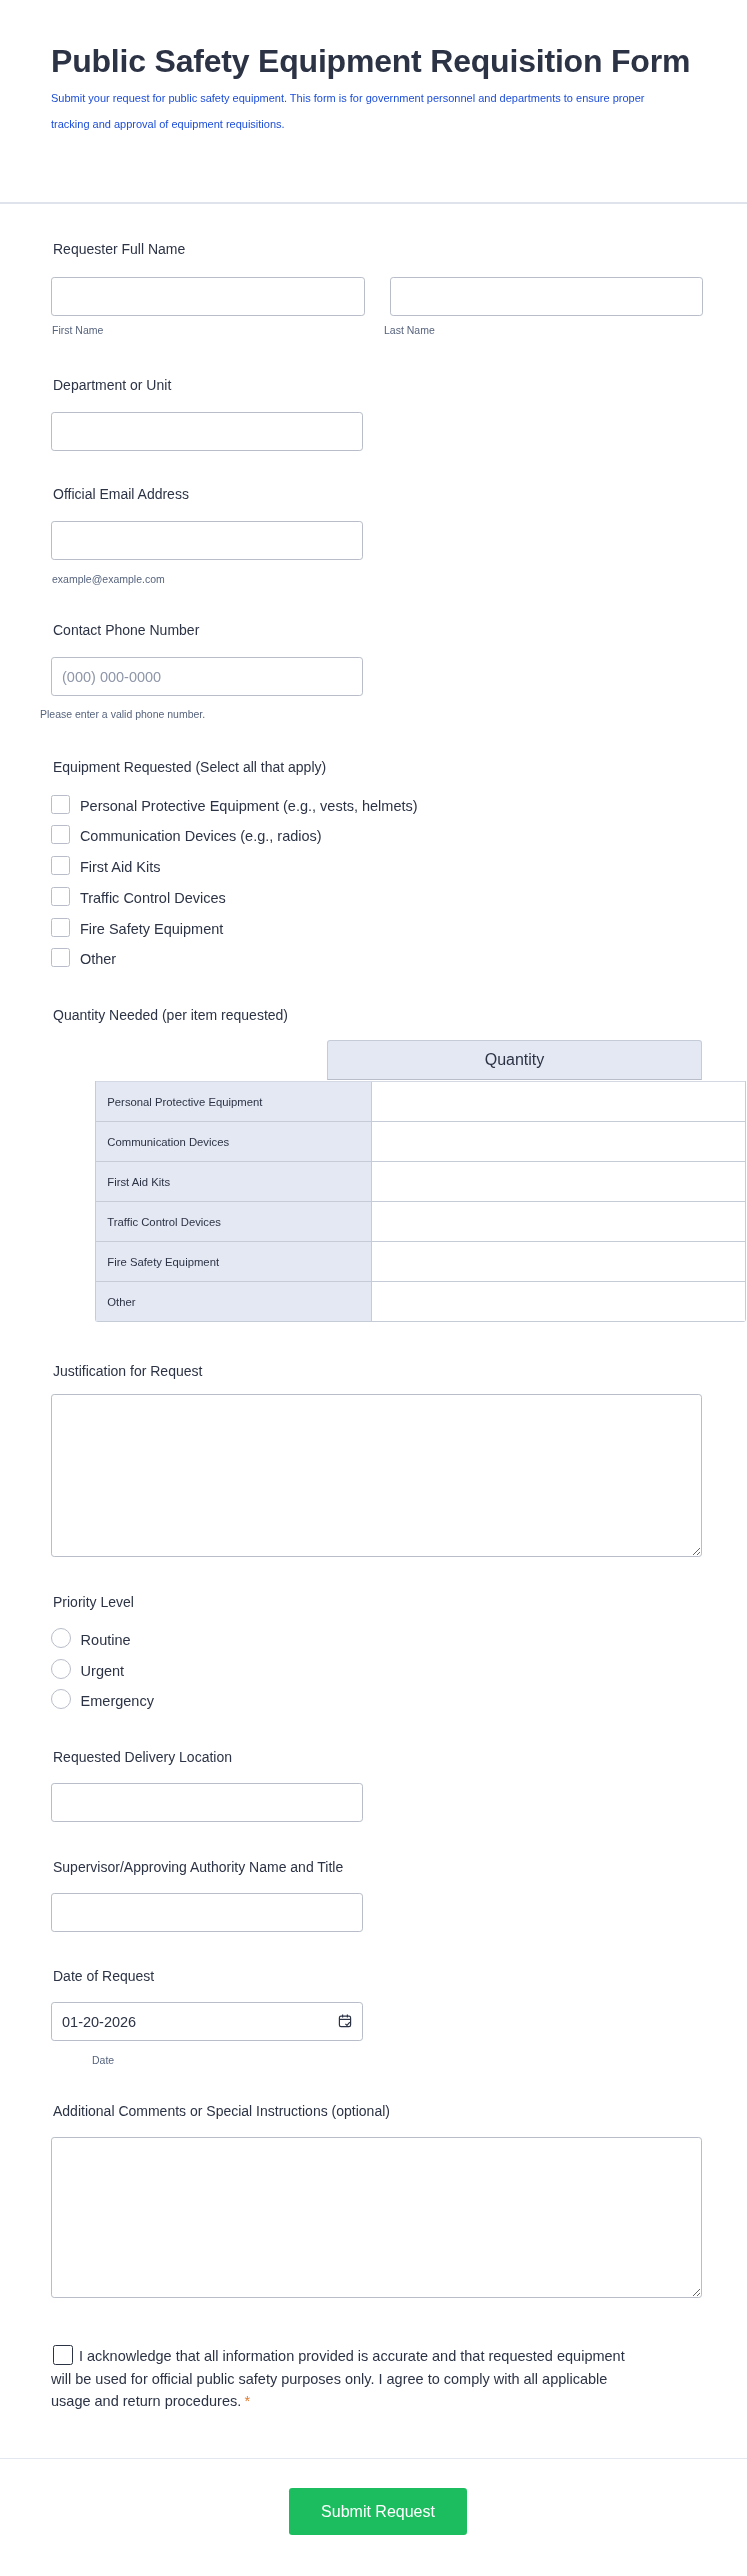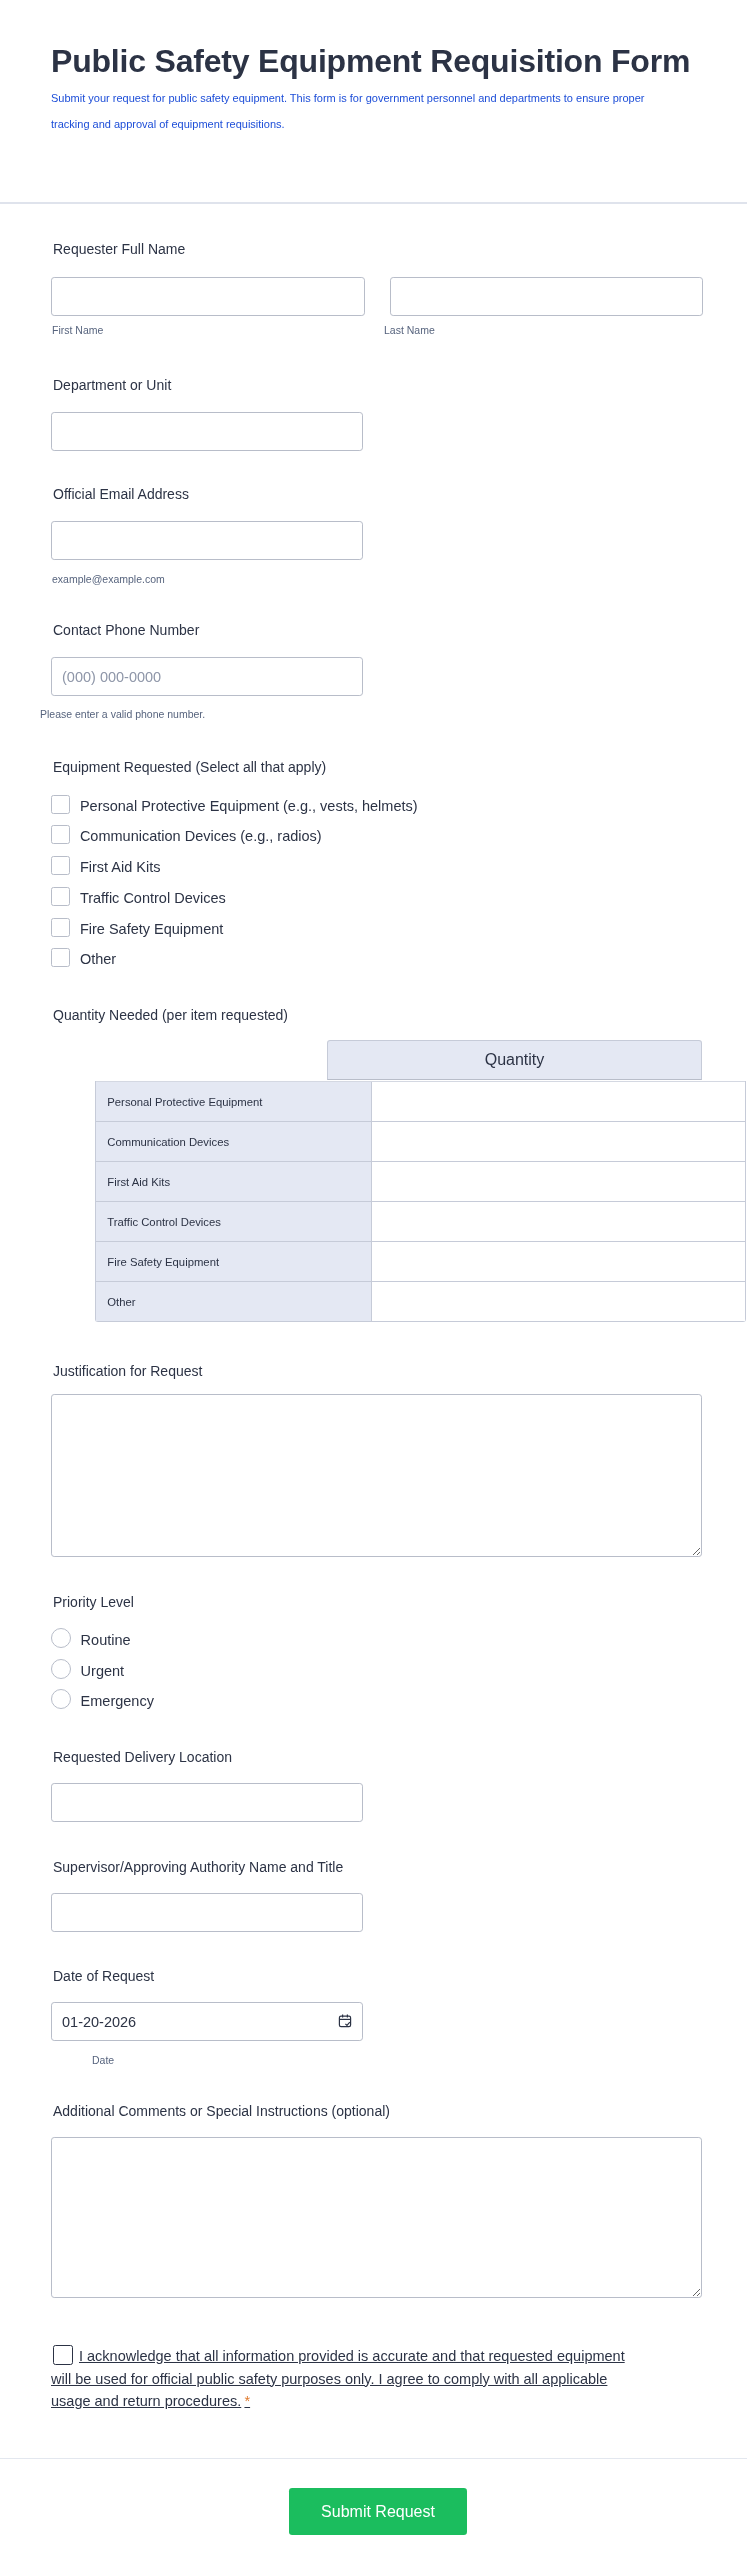--- a/index.html
+++ b/index.html
@@ -48,21 +48,21 @@
   .matrix-row { display: flex; height: 40px; border-top: 0.8px solid #c6cbd8; }
   .matrix-row:first-child { border-top: 0.8px solid #d4d8e2; }
   .matrix-rowlabel {
     width: 276px; background: #e4e8f3; display: flex; align-items: center; padding-left: 11.3px;
     font-size: 11.3px; color: #2c3345; border-right: 0.8px solid #c6cbd8;
   }
   .matrix-cell { flex: 1; background: #fff; }
   .matrix-cell input { width: 100%; height: 100%; border: none; outline: none; background: transparent; font-size: 13px; padding: 0 9.6px; }
   .date-icon { position: absolute; right: 9.6px; top: 10.5px; width: 16px; height: 16px; }
   .ack-text {
-    left: 51px; top: 2345px; width: 579px; font-size: 14.5px; line-height: 22.5px; color: #2c3345; text-decoration: underline;
+    left: 51px; top: 2345px; width: 579px; font-size: 14.5px; line-height: 22.5px; color: #2c3345;
   }
   .ack-checkbox {
     display: inline-block; width: 20px; height: 20px; border: 1.6px solid #2c3345; border-radius: 2.4px;
     vertical-align: -4px; margin-left: 1.6px; margin-right: 6.4px; background: #fff;
   }
   .required { color: #e07a2e; margin-left: 3.2px; }
   .footer-divider { left: 0; top: 2458px; width: 748px; height: 0.8px; background: #e3e7ef; }
   .submit {
     left: 289px; top: 2488px; width: 178px; height: 47px; background: #1bbd5e; color: #fff;
     border: none; border-radius: 3.2px; font-size: 16px; font-family: "Liberation Sans", "DejaVu Sans", sans-serif;

